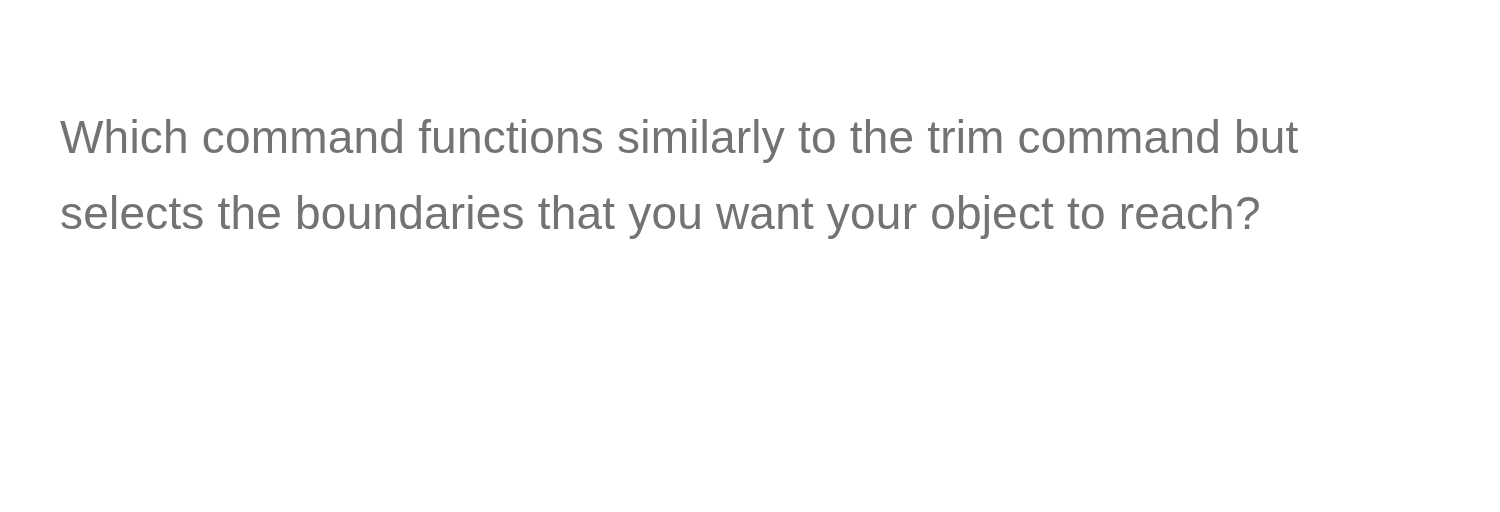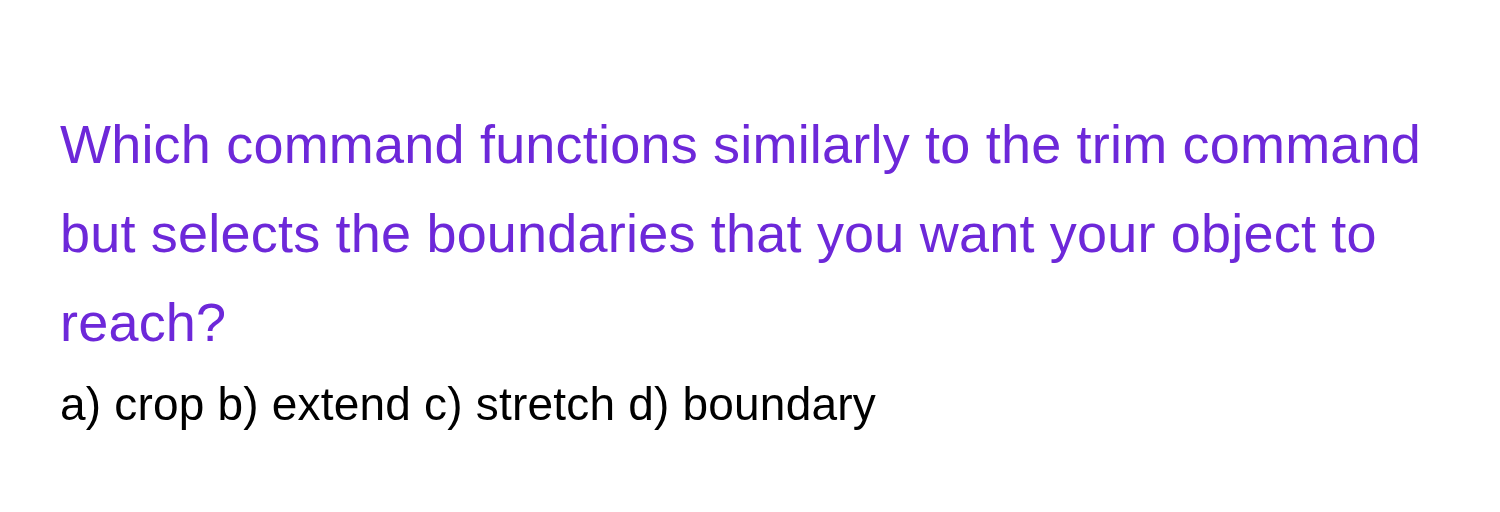--- a/index.html
+++ b/index.html
@@ -11,33 +11,32 @@
       width: 1500px;
       height: 512px;
       background: #ffffff;
       font-family: -apple-system, BlinkMacSystemFont, "Segoe UI", Helvetica, Arial, sans-serif;
       padding: 100px 60px 60px 60px;
     }
     .question-container {
       max-width: 1380px;
     }
     .question-text {
-      font-size: 54px;
+      font-size: 46px;
       line-height: 1.65;
-      color: #6d28d9;
+      color: #737373;
       font-weight: 400;
       letter-spacing: 0.2px;
     }
     .options-text {
       font-size: 46px;
       line-height: 1.65;
       color: #000000;
       font-weight: 400;
       letter-spacing: 0.2px;
     }
   </style>
 </head>
 <body>
 
 <div class="question-container">
   <div class="question-text">Which command functions similarly to the trim command but selects the boundaries that you want your object to reach?</div>
-  <div class="options-text">a) crop b) extend c) stretch d) boundary</div>
 </div>
 
 </body></html>

